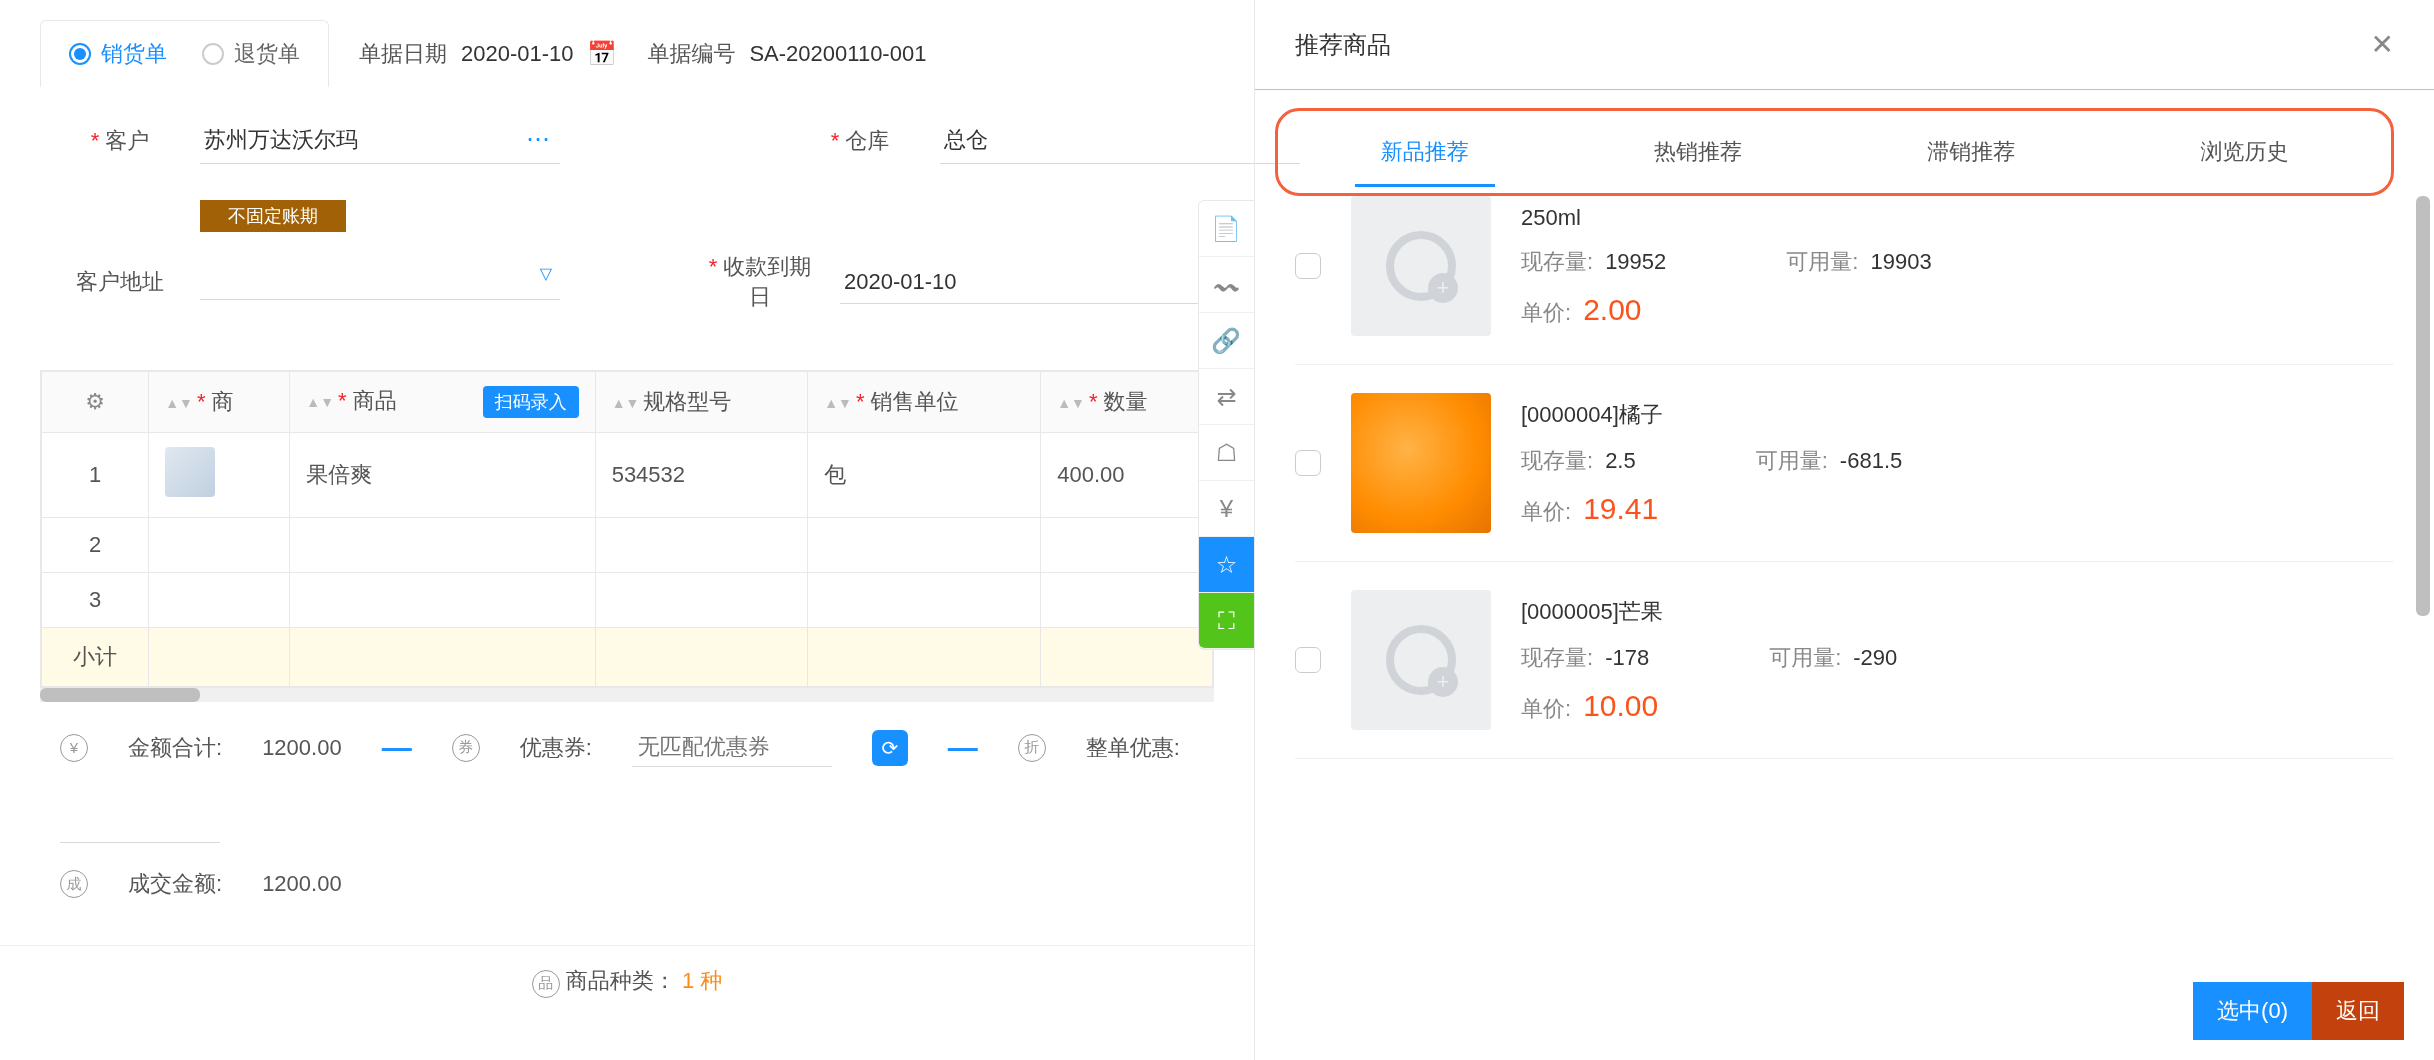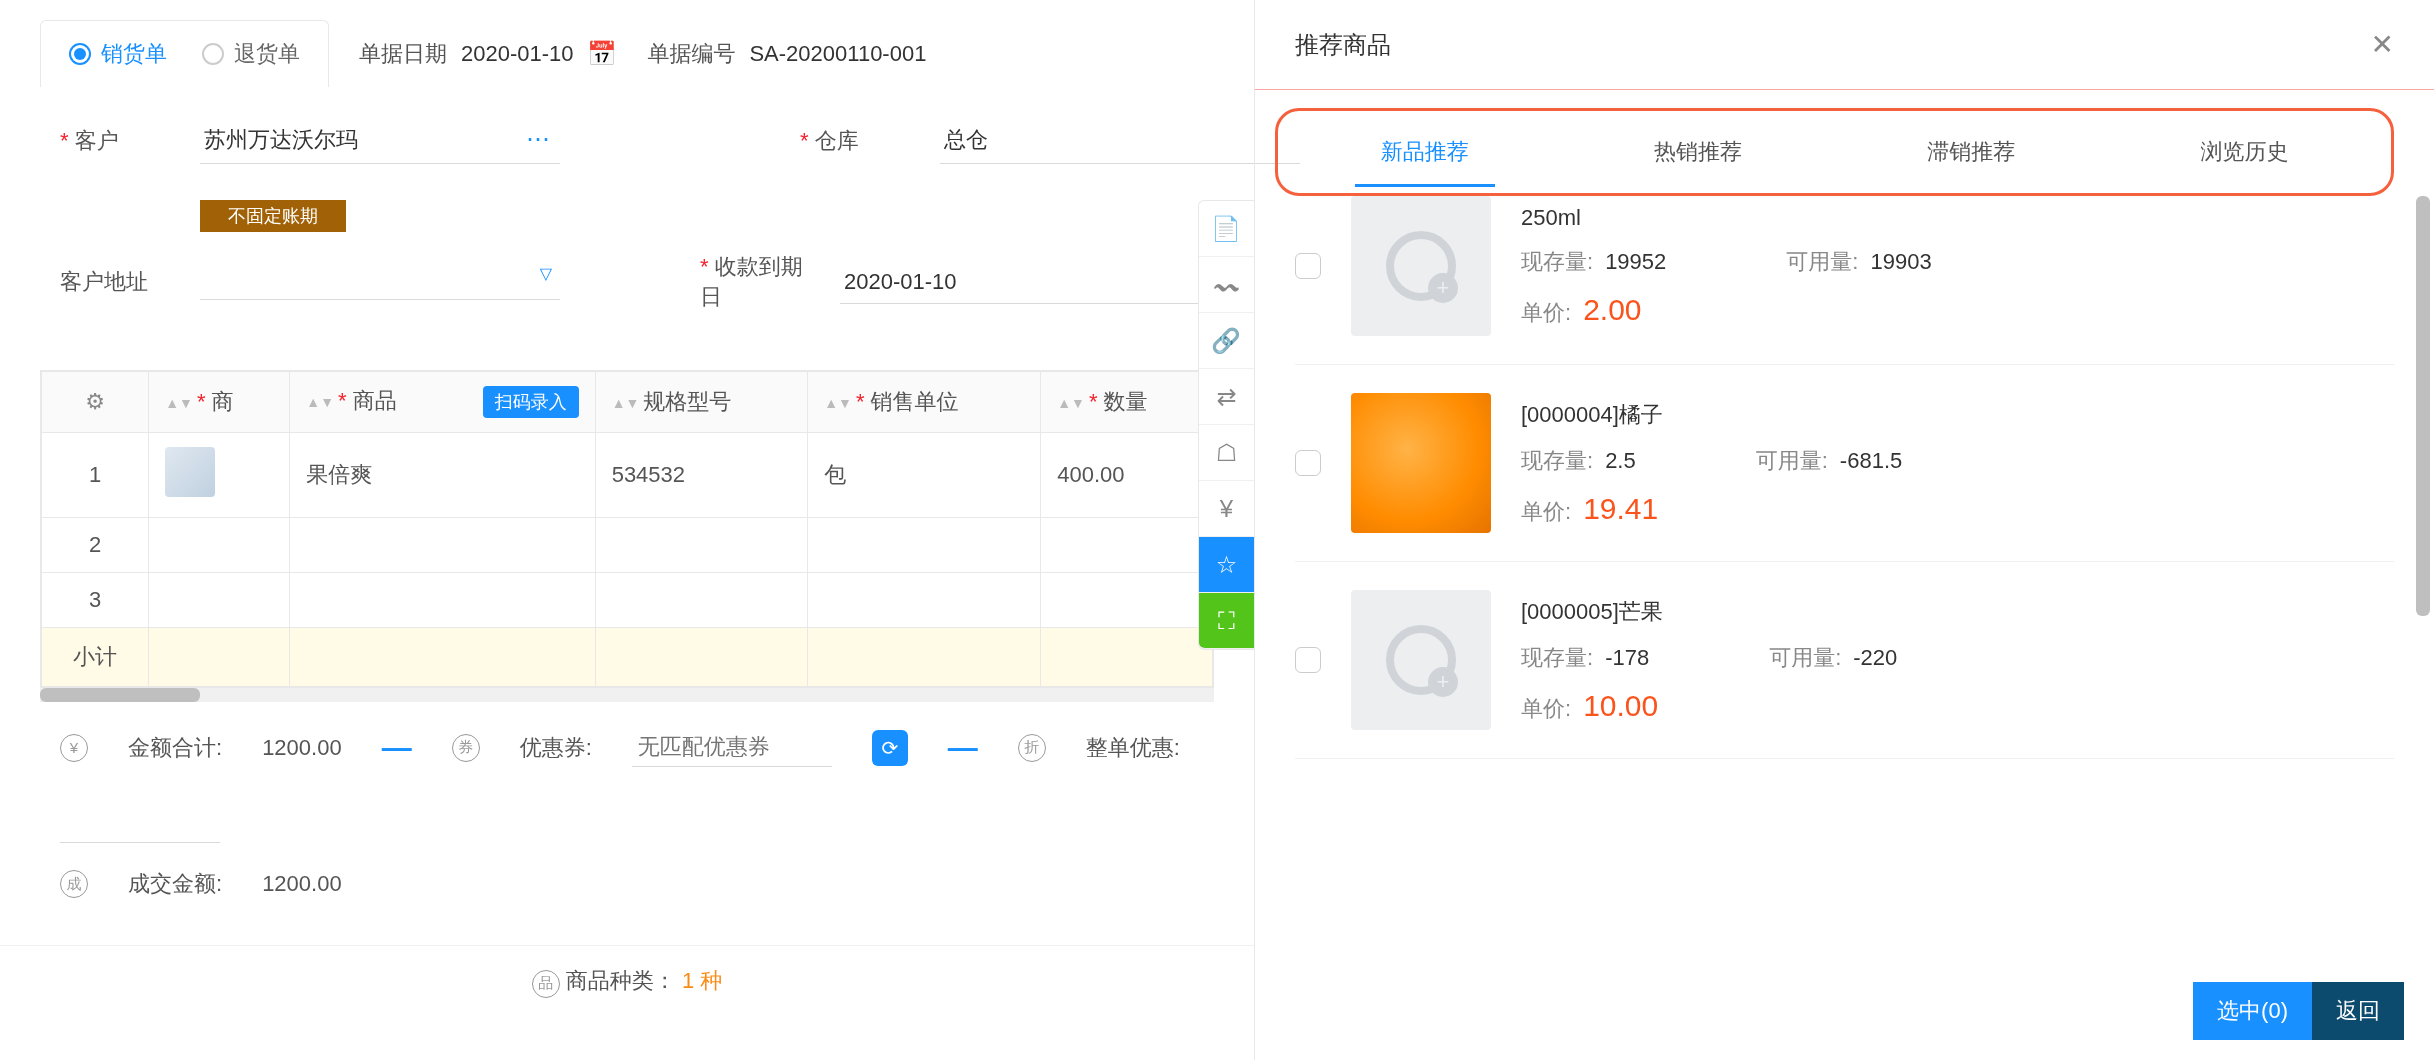--- a/index.html
+++ b/index.html
@@ -17,21 +17,21 @@
 .radio.selected .dot::after { content: ""; width: 12px; height: 12px; background: #1890ff; border-radius: 50%; }
 .radio.selected { color: #1890ff; }
 .hdr-field { display: flex; align-items: center; gap: 14px; font-size: 22px; color: #555; }
 .hdr-val { color: #333; }
 .cal-icon { color: #1890ff; font-size: 24px; }
 
 
 .form { padding: 10px 60px 20px 60px; }
 .frow { display: flex; gap: 80px; margin-bottom: 28px; }
 .ffield { display: flex; align-items: center; gap: 20px; }
-.flabel { width: 120px; text-align: left; font-size: 22px; color: #555; }
+.flabel { width: 120px; text-align: center; font-size: 22px; color: #555; }
 .req::before { content: "* "; color: #f5222d; }
 .finput { border: none; border-bottom: 1px solid #d9d9d9; padding: 8px 4px; font-size: 22px; min-width: 360px; color: #333; }
 .finput-empty { min-width: 360px; border-bottom: 1px solid #d9d9d9; height: 36px; display: inline-block; position: relative; }
 .dots { color: #1890ff; font-size: 24px; letter-spacing: 2px; position: absolute; right: 8px; }
 .chev { color: #1890ff; position: absolute; right: 8px; font-size: 16px; }
 .tag-red { background: #a16207; color: #fff; padding: 4px 28px; font-size: 18px; display: inline-block; margin-top: 8px; margin-left: 140px; }
 
 
 .tbl-wrap { margin: 10px 40px 0 40px; overflow-x: auto; border: 1px solid #e8e8e8; }
 .tbl { border-collapse: collapse; width: 100%; min-width: 1120px; }
@@ -80,21 +80,21 @@
 .pinfo { flex: 1; display: flex; flex-direction: column; gap: 16px; }
 .pname { font-size: 22px; color: #333; }
 .pstats { display: flex; gap: 120px; font-size: 22px; color: #888; }
 .pstats .v { color: #333; margin-left: 12px; }
 .pprice { font-size: 22px; color: #888; }
 .pprice .pv { color: #fa541c; font-size: 30px; margin-left: 12px; }
 .vscroll { position: absolute; right: 4px; top: 0; width: 14px; height: 420px; background: #bfbfbf; border-radius: 6px; }
 .rp-footer { display: flex; justify-content: flex-end; padding: 20px 30px; gap: 0; }
 .btn-foot { padding: 14px 24px; font-size: 22px; color: #fff; cursor: pointer; }
 .btn-sel { background: #1890ff; }
-.btn-back { background: #0c4a6e; }
+.btn-back { background: #c2410c; }
 </style>
 </head>
 <body>
 
 <div class="app">
   <div class="left-panel">
     <div class="ltabs">
       <div class="radio-group">
         <div class="radio selected">
             <span class="dot"></span>
@@ -277,21 +277,21 @@
 
       <div class="prod">
         <span class="cb"></span>
         <div class="pimg">
             <div class="pimg-ph"></div>
           </div>
         <div class="pinfo">
           <div class="pname">[0000005]芒果</div>
           <div class="pstats">
             <span><span>现存量:</span><span class="v">-178</span></span>
-            <span><span>可用量:</span><span class="v">-220</span></span>
+            <span><span>可用量:</span><span class="v">-290</span></span>
           </div>
           <div class="pprice"><span>单价:</span><span class="pv">10.00</span></div>
         </div>
       </div>
 
     </div>
     <div class="rp-footer">
       <div class="btn-foot btn-sel">选中(0)</div>
       <div class="btn-foot btn-back">返回</div>
     </div>

